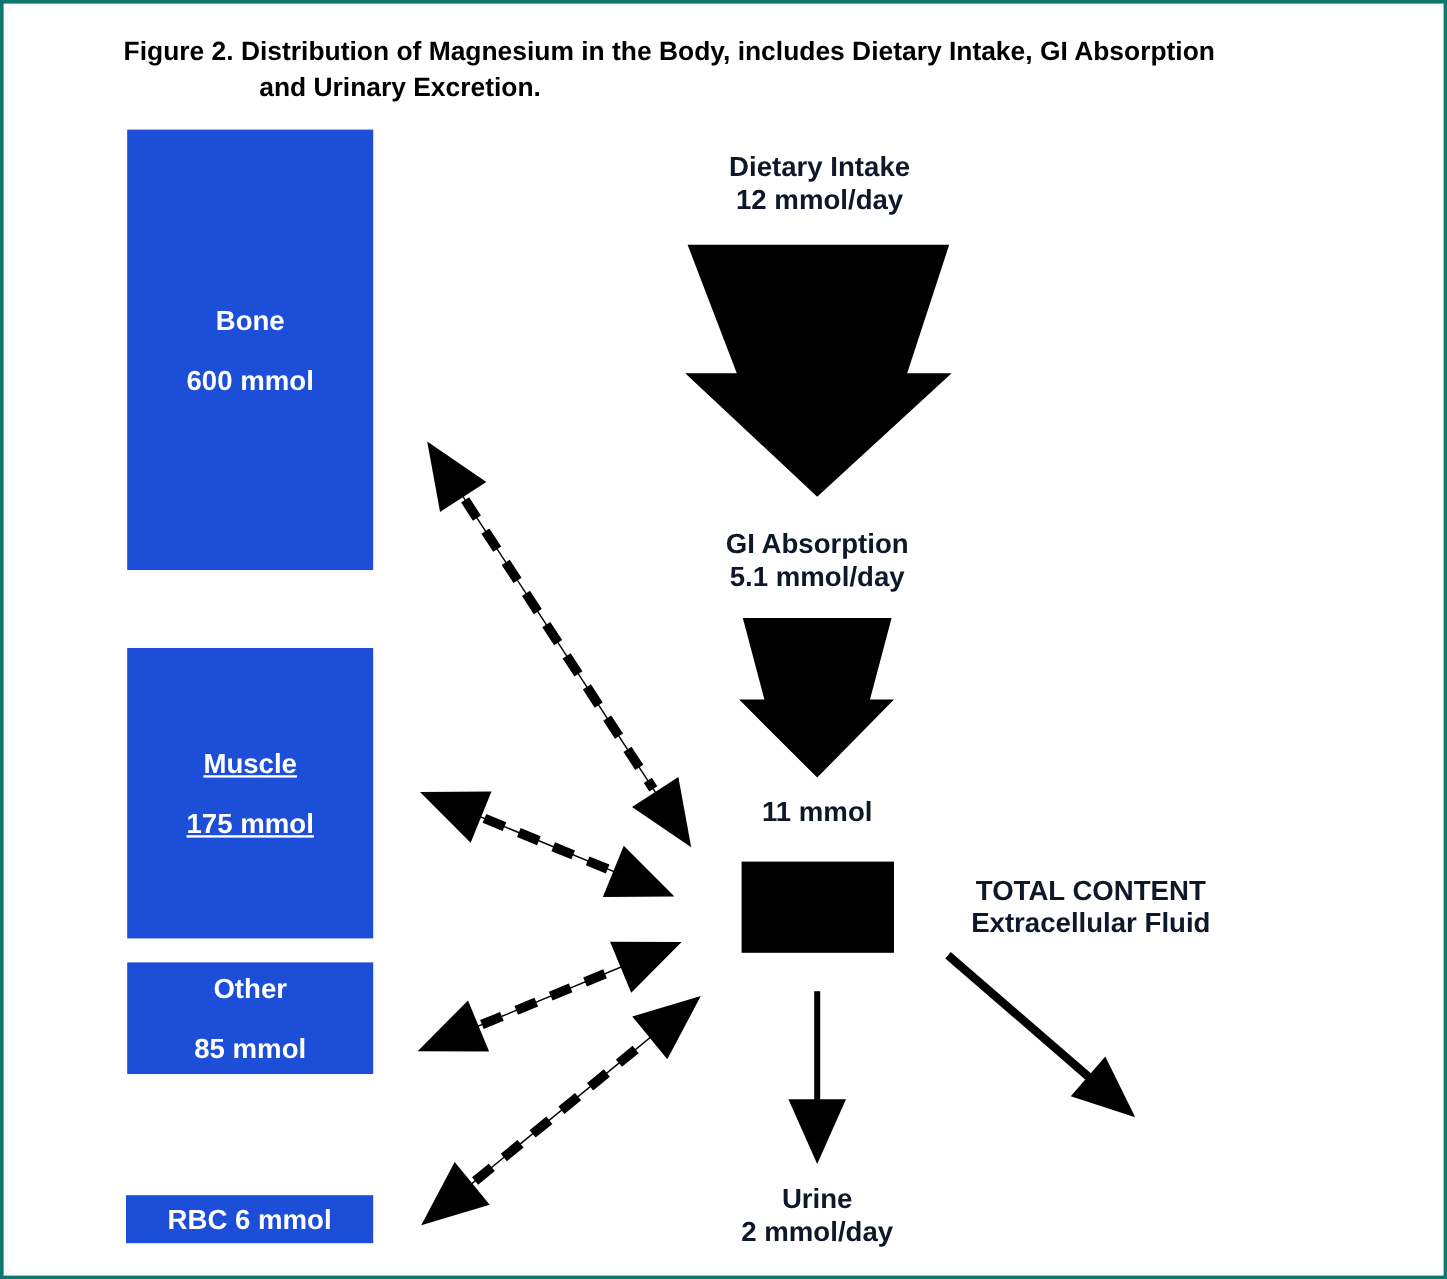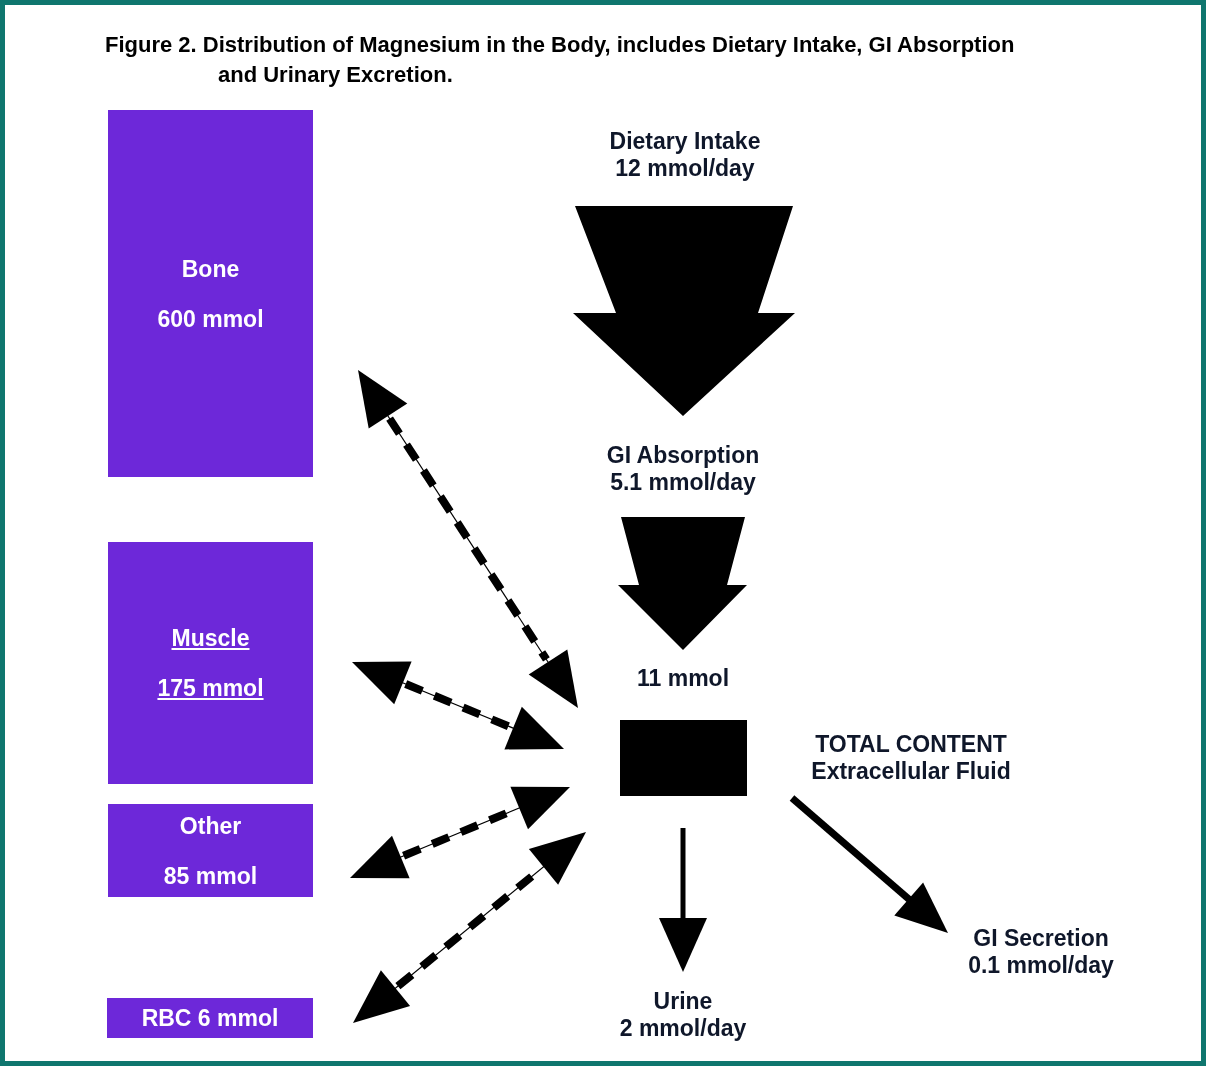--- a/index.html
+++ b/index.html
@@ -1,32 +1,32 @@
 <!DOCTYPE html>
 <html><head>
 <meta charset="utf-8">
 <style>
   html,body { margin:0; padding:0; background:#ffffff; }
   #figure {
     position:relative;
     width:1206px; height:1066px;
     box-sizing:border-box;
     background:#ffffff;
-    border:5px solid #0f766e;
+    border:3px solid #0f766e;
     font-family:"Liberation Sans", sans-serif;
     overflow:hidden;
   }
   #title {
     position:absolute; left:100px; top:25px; width:1060px;
     font-weight:bold; font-size:22px; line-height:30px; color:#000;
   }
   #title .tl2 { padding-left:113px; }
   .box {
     position:absolute;
-    background:#6d28d9;
+    background:#1d4ed8;
     color:#ffffff;
     display:flex; flex-direction:column;
     align-items:center; justify-content:center;
     font-weight:bold; font-size:23px; line-height:26px;
     text-align:center;
     gap:24px;
   }
   #box-bone   { left:103px; top:105px; width:205px; height:367px; }
   #box-muscle { left:103px; top:537px; width:205px; height:242px;text-decoration:underline; }
   #box-other  { left:103px; top:799px; width:205px; height:93px; }
@@ -139,18 +139,14 @@
   <div class="lbl" id="lbl-total">
     <div>TOTAL CONTENT</div>
     <div>Extracellular Fluid</div>
   </div>
 
   <div class="lbl" id="lbl-urine">
     <div>Urine</div>
     <div>2 mmol/day</div>
   </div>
 
-  <div class="lbl" id="lbl-secretion">
-    <div>GI Secretion</div>
-    <div>0.1 mmol/day</div>
-  </div>
 
 </div>
 
 </body></html>

